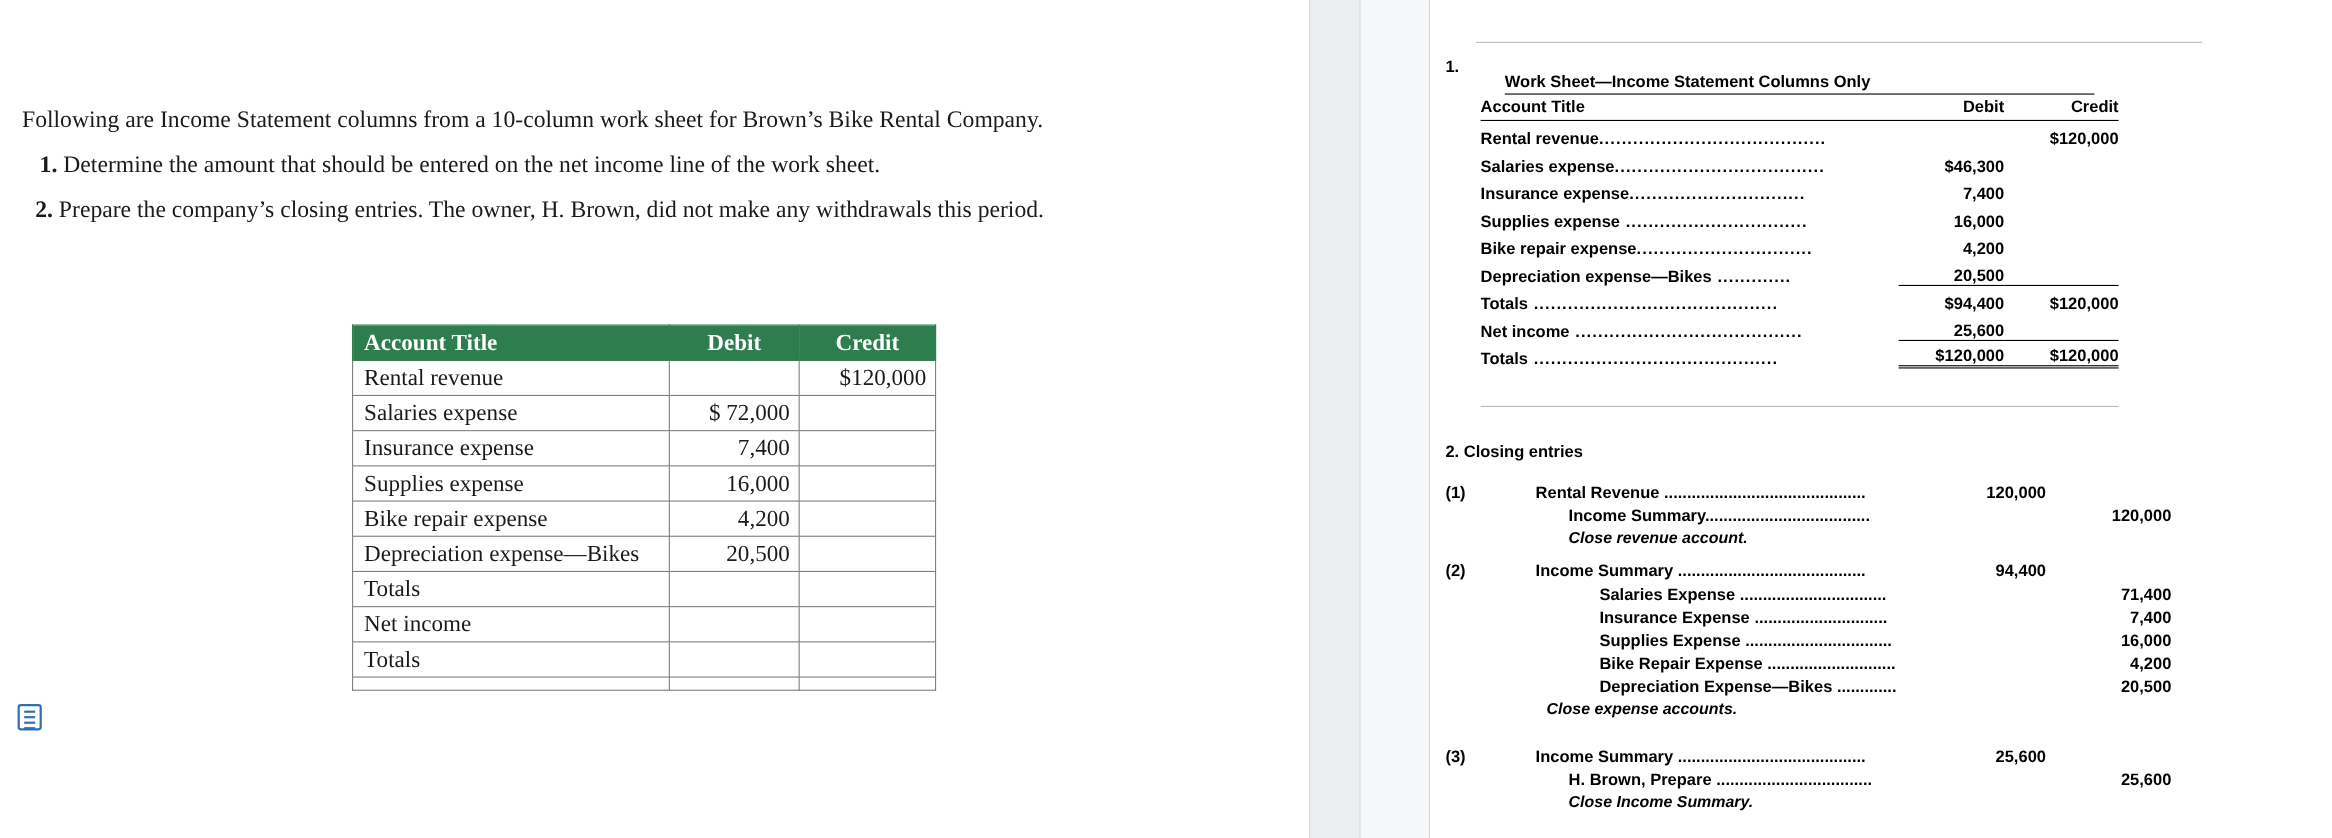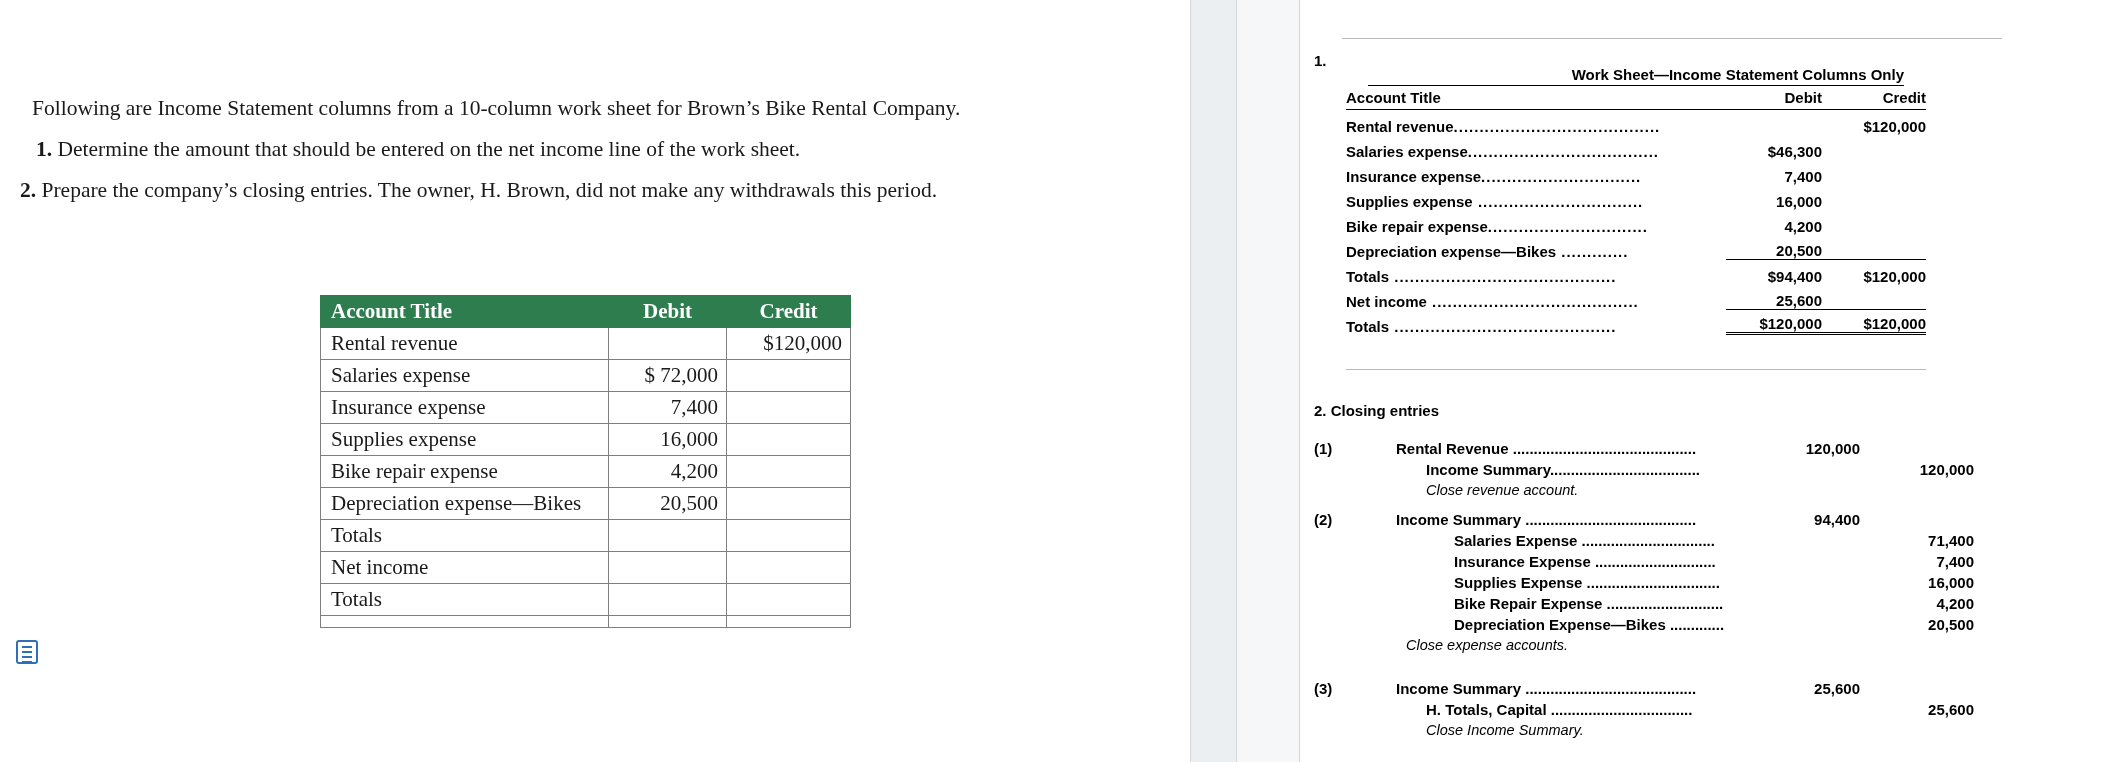--- a/index.html
+++ b/index.html
@@ -24,37 +24,37 @@
   
   .left-pane {
     width: 1190px;
     height: 762px;
     position: relative;
     background: #ffffff;
     flex: none;
   }
   .intro-line {
     position: absolute;
-    left: 32px;
+    left: 20px;
     top: 96px;
     font-size: 21.5px;
     color: #1a1a1a;
     white-space: nowrap;
   }
   .req-1 {
     position: absolute;
     left: 36px;
     top: 137px;
     font-size: 21.5px;
     color: #1a1a1a;
     white-space: nowrap;
   }
   .req-2 {
     position: absolute;
-    left: 20px;
+    left: 32px;
     top: 178px;
     font-size: 21.5px;
     color: #1a1a1a;
     white-space: nowrap;
   }
   .req-num {
     font-weight: bold;
   }
 
   
@@ -171,21 +171,21 @@
 
   
   .sol-ws {
     position: absolute;
     left: 46px;
     top: 66px;
     width: 580px;
     font-size: 15px;
   }
   .sol-ws .ws-heading {
-    text-align: right;
+    text-align: left;
     font-weight: bold;
     border-bottom: 1px solid #000;
     padding-bottom: 2px;
     margin-left: 22px;
     margin-right: 22px;
   }
   .sol-ws .ws-colhead {
     display: flex;
     font-weight: bold;
     border-bottom: 1px solid #000;
@@ -268,21 +268,21 @@
     text-align: right;
     font-weight: bold;
   }
   .entry .e-credit {
     width: 86px;
     text-align: right;
     font-weight: bold;
   }
   .entry .e-memo {
     font-style: italic;
-    font-weight: normal;
+    font-weight: bold;
     font-size: 14.5px;
   }
   .ind-0 { padding-left: 82px; }
   .ind-1 { padding-left: 112px; justify-content: center; }
   .ind-2 { padding-left: 140px; }
   .ind-memo { padding-left: 92px; }
   .ind-memo2 { padding-left: 112px; }
 </style>
 </head>
 <body>
@@ -505,21 +505,21 @@
     </div>
 
     <div class="entry" style="left:14px; top:680px;">
       <div class="e-ref" style="top:0;">(3)</div>
       <div class="e-line ind-0">
         <div class="e-acct"><span>Income Summary </span><span>.........................................</span></div>
         <div class="e-debit">25,600</div>
         <div class="e-credit"></div>
       </div>
       <div class="e-line ind-1">
-        <div class="e-acct"><span>H. Totals, Capital  </span><span>..................................</span></div>
+        <div class="e-acct"><span>H. Brown, Prepare  </span><span>..................................</span></div>
         <div class="e-debit"></div>
         <div class="e-credit">25,600</div>
       </div>
       <div class="e-line ind-memo2">
         <div class="e-memo">Close Income Summary.</div>
       </div>
     </div>
 
   </div>
 </div>

